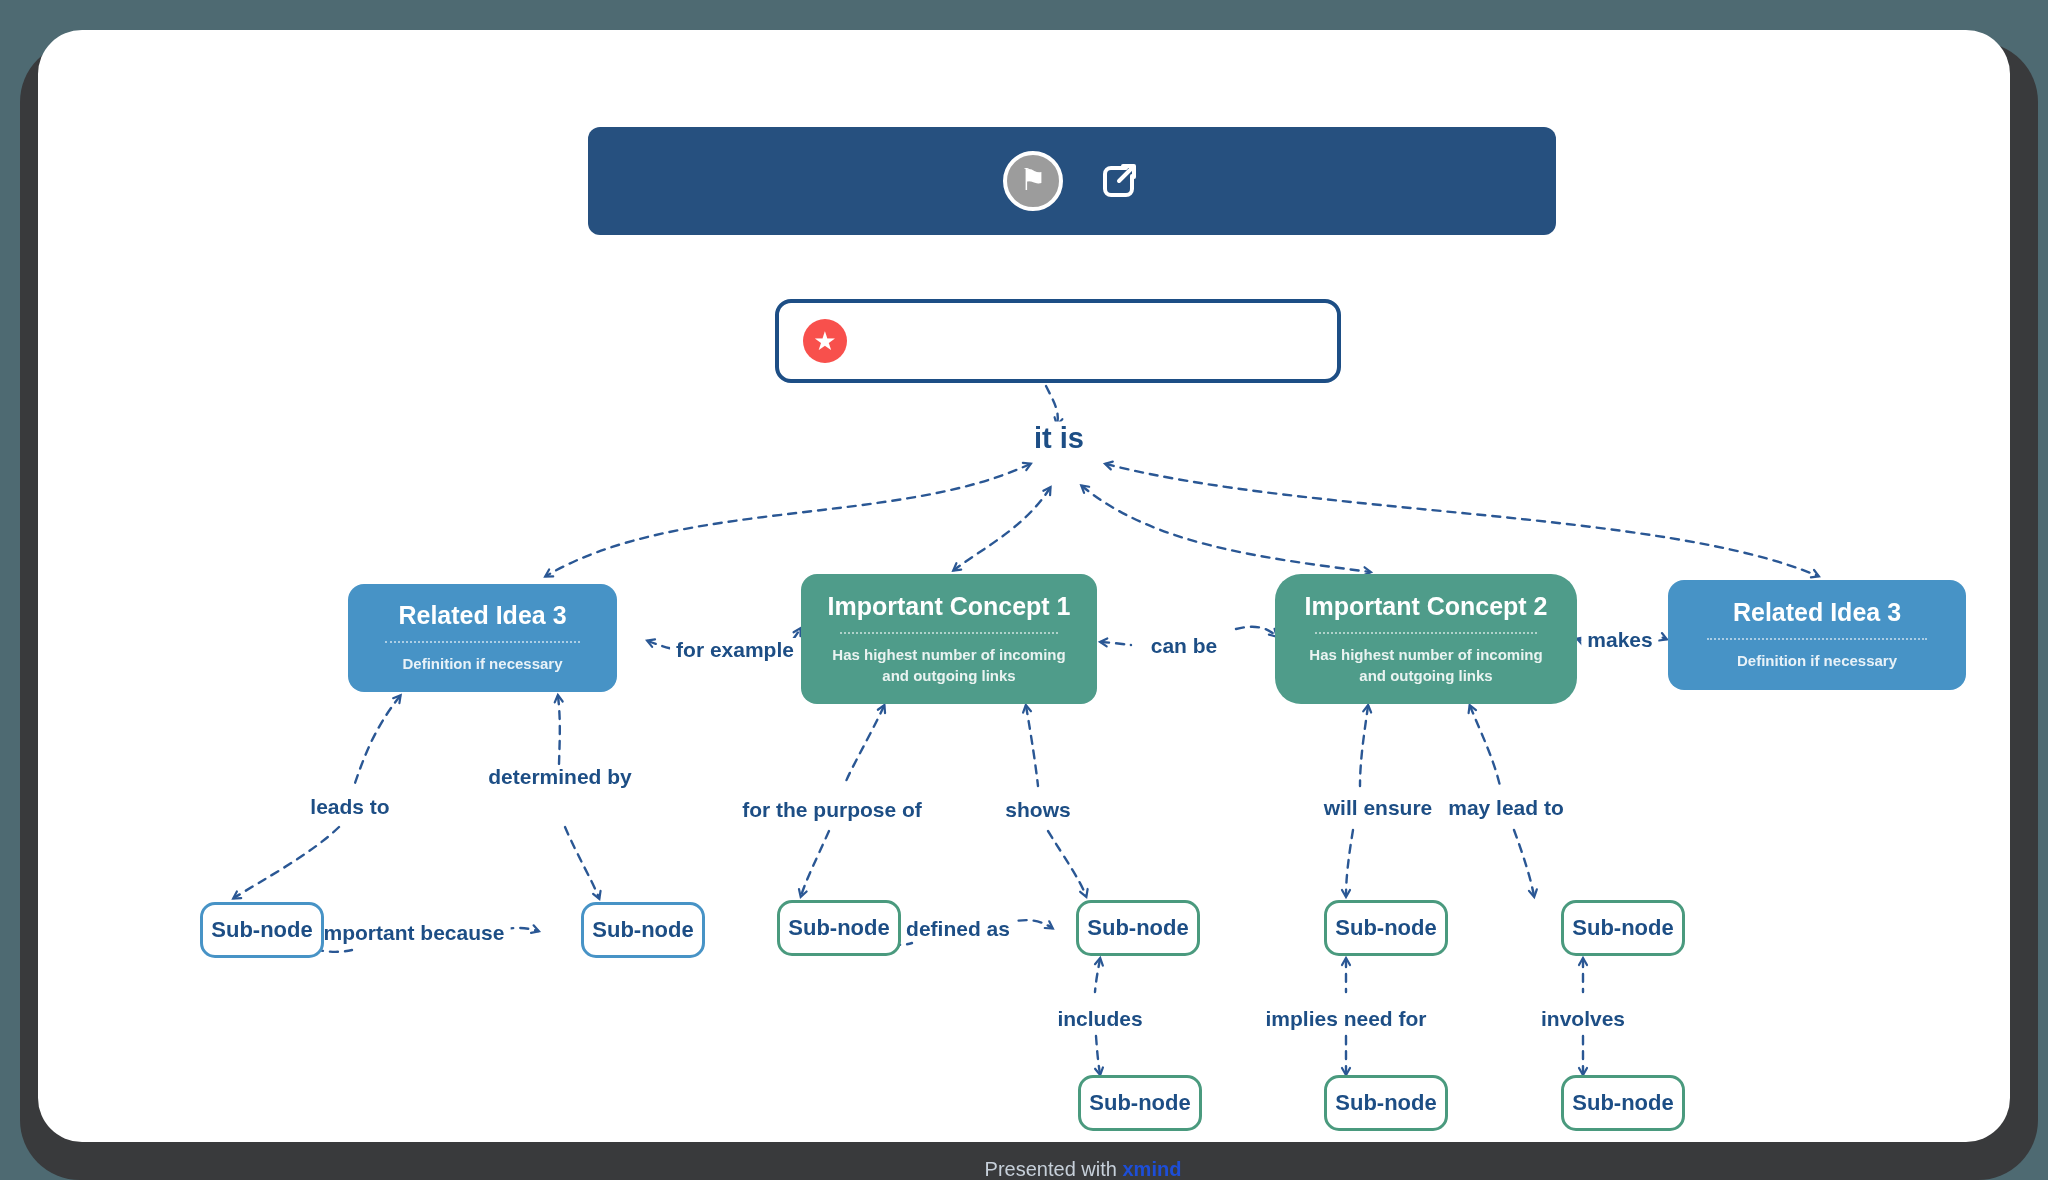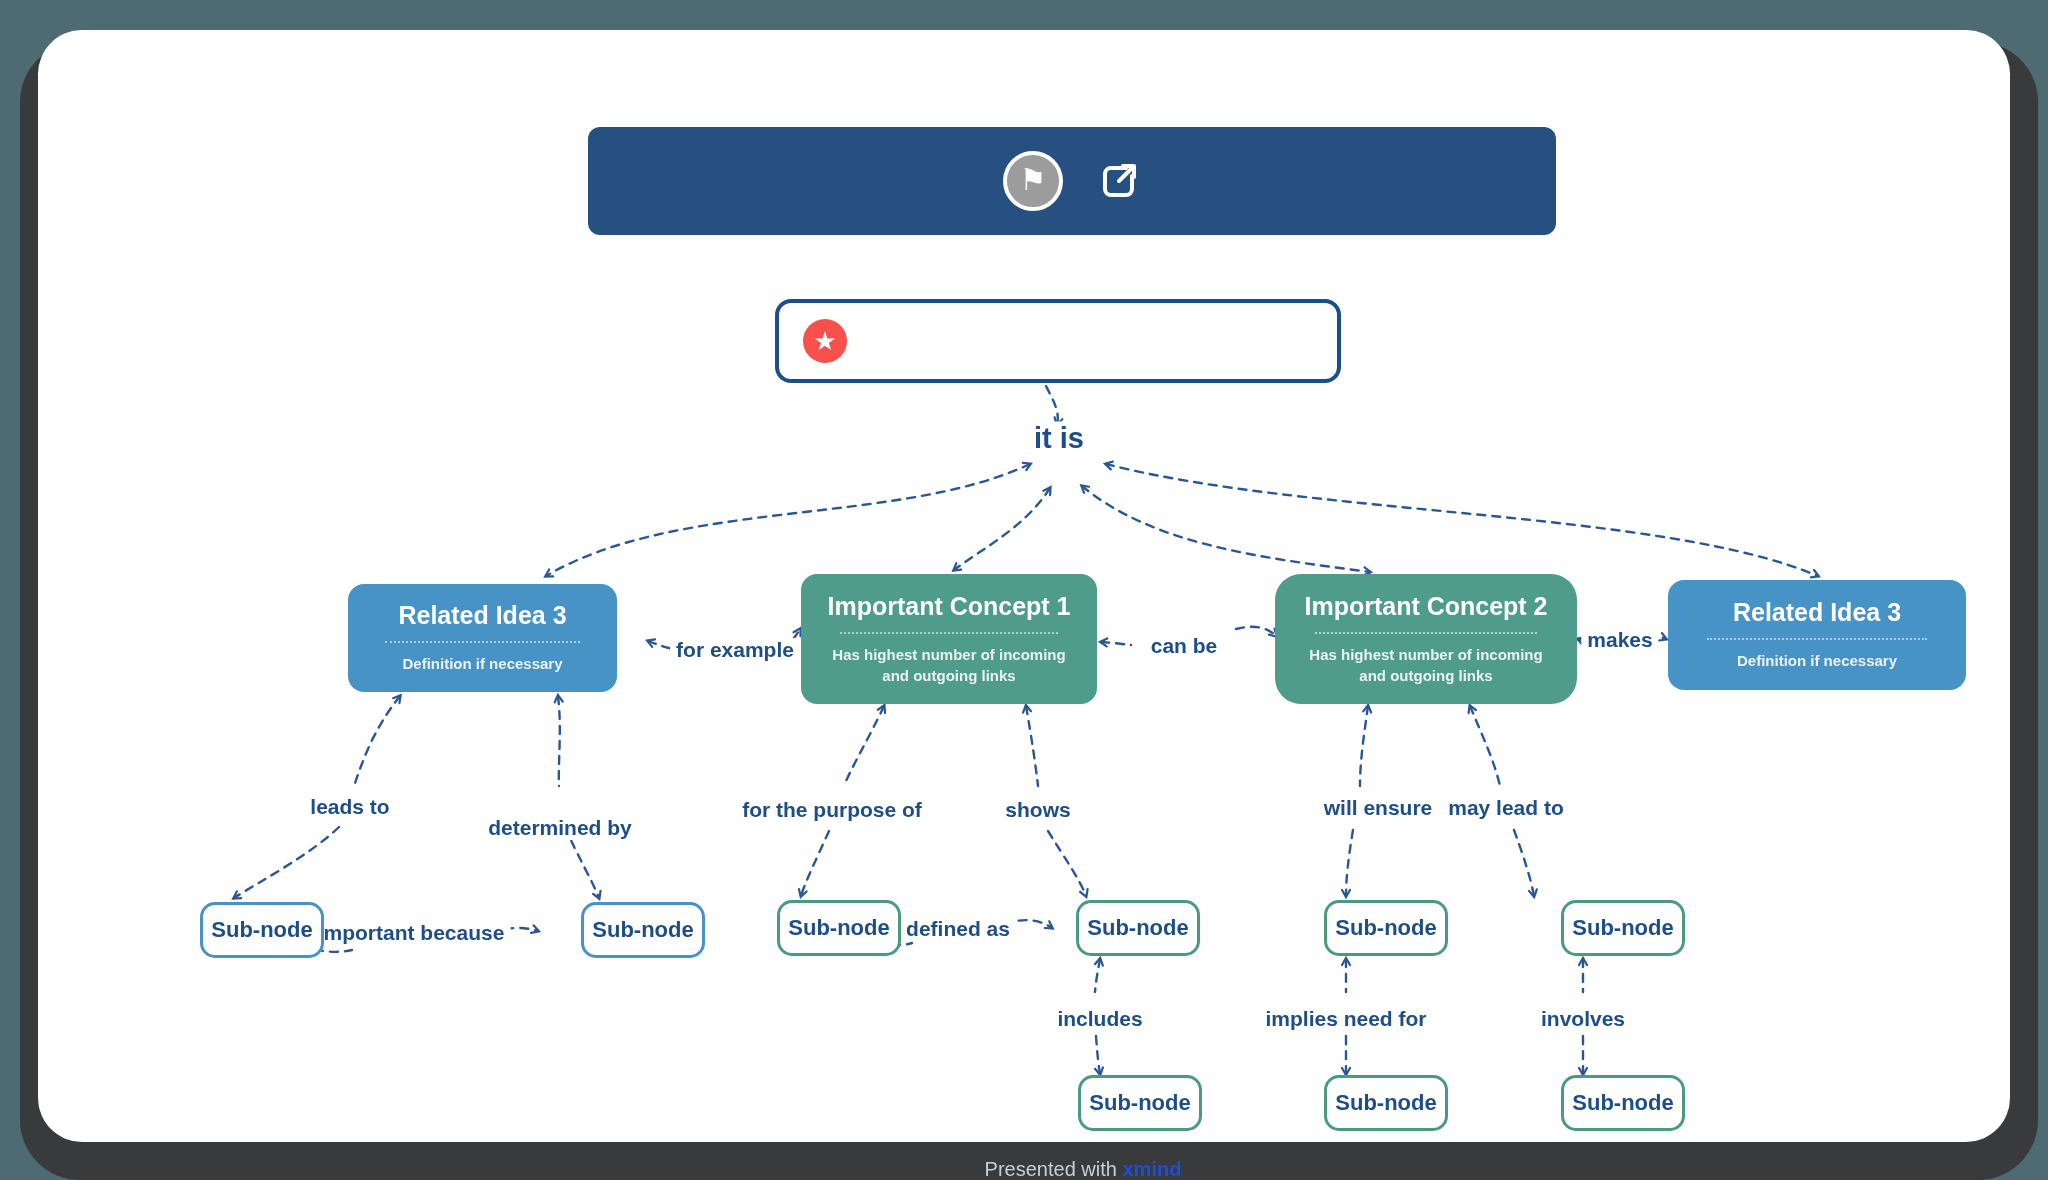--- a/index.html
+++ b/index.html
@@ -163,21 +163,21 @@
   <div class="concept" style="left: 1630px; top: 550px; width: 298px; height: 110px; background-color: rgb(71, 147, 198);">
     <div class="c-title">Related Idea 3</div>
     <div class="c-divider"></div>
     <div class="c-sub">Definition if necessary</div>
   </div>
 
   <div class="rel" style="left:697px;top:620px;">for example</div>
   <div class="rel" style="left:1146px;top:616px;">can be</div>
   <div class="rel" style="left:1582px;top:610px;">makes</div>
   <div class="rel" style="left:312px;top:777px;">leads to</div>
-  <div class="rel" style="left:522px;top:798px;text-align:right;">determined by</div>
+  <div class="rel" style="left:522px;top:747px;text-align:right;">determined by</div>
   <div class="rel" style="left:794px;top:780px;">for the purpose of</div>
   <div class="rel" style="left:1000px;top:780px;">shows</div>
   <div class="rel" style="left:1340px;top:778px;">will ensure</div>
   <div class="rel" style="left:1468px;top:778px;">may lead to</div>
   <div class="rel" style="left:373px;top:903px;">important because</div>
   <div class="rel" style="left:920px;top:899px;">defined as</div>
   <div class="rel" style="left:1062px;top:989px;">includes</div>
   <div class="rel" style="left:1308px;top:989px;">implies need for</div>
   <div class="rel" style="left:1545px;top:989px;">involves</div>
 

